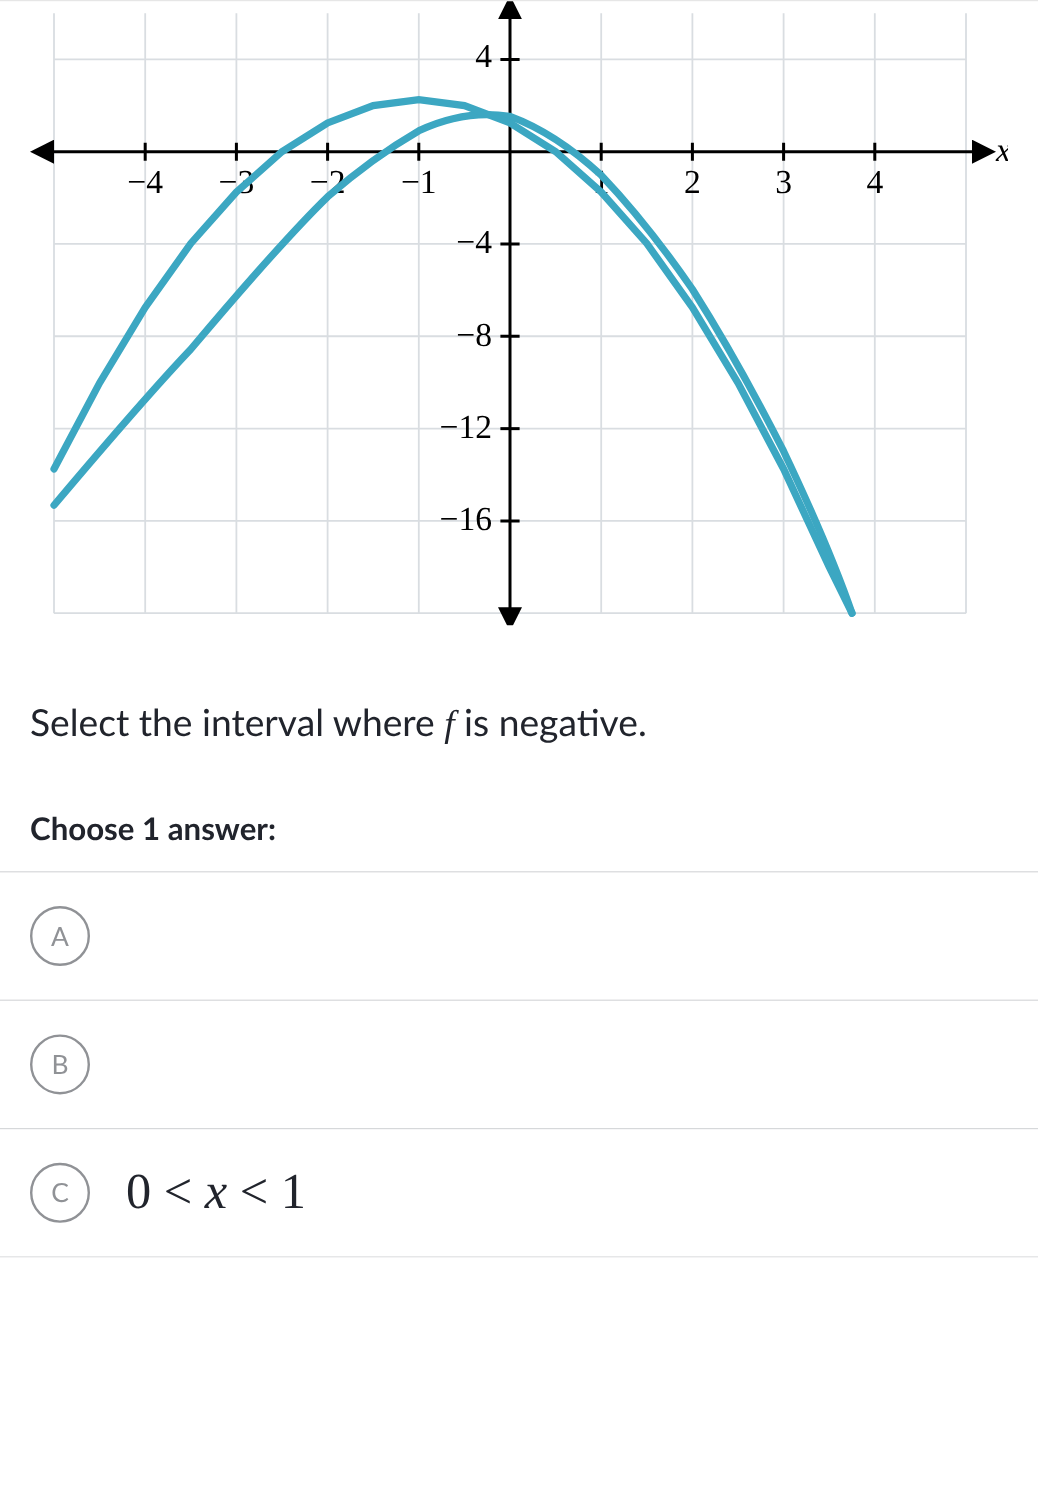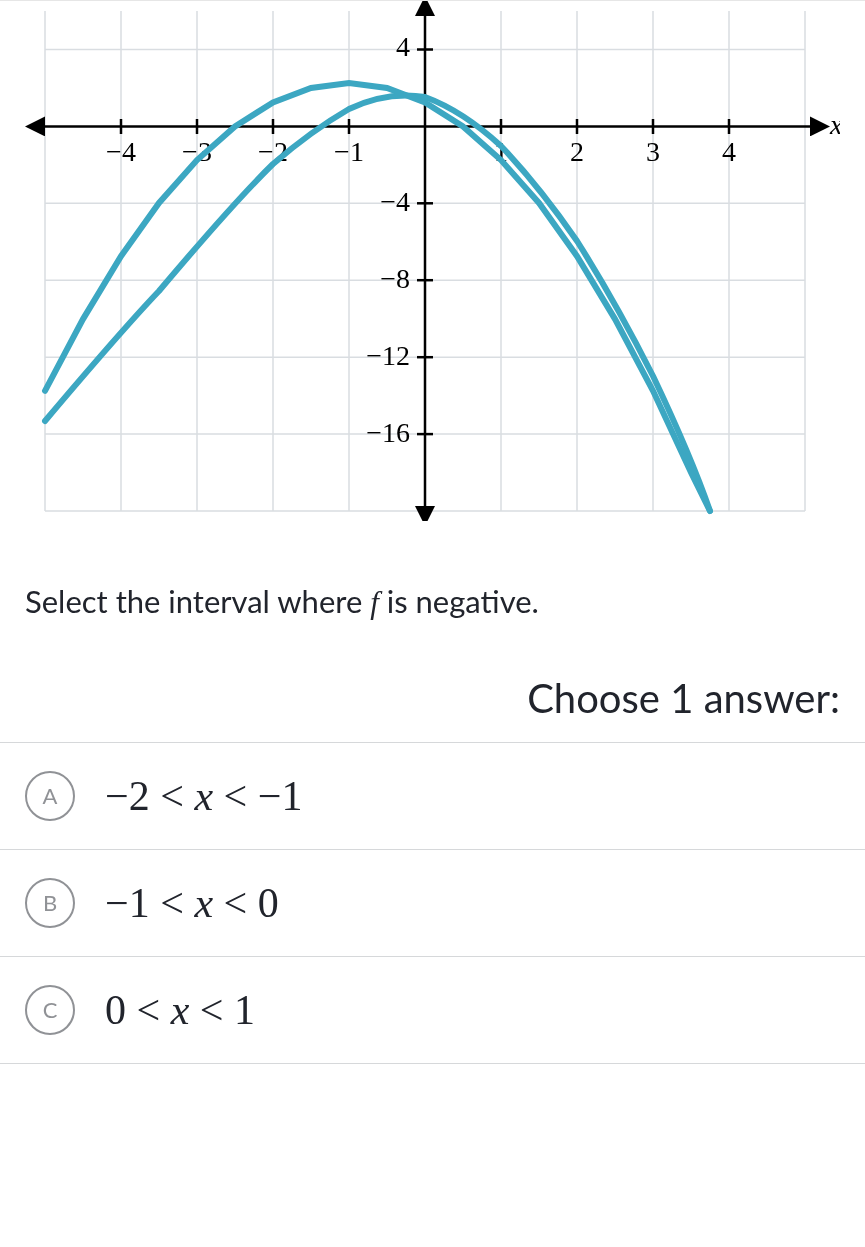--- a/index.html
+++ b/index.html
@@ -14,24 +14,23 @@
     padding: 0 25px 10px 25px;
     border-top: 1px solid #e6e6e6;
   }
   .question {
     font-size: 31px;
     line-height: 1.35;
     padding: 50px 25px 10px 25px;
   }
   .question .f { font-family: "Times New Roman", serif; font-style: italic; }
   .choose {
-    font-size: 40px;
-    font-weight: 400;
+    font-size: 26px;
+    font-weight: 700;
     padding: 40px 25px 20px 25px;
-    text-align: right;
   }
   .options { }
   .option {
     border-top: 1px solid #d6d8da;
     display: flex;
     align-items: center;
     padding: 28px 25px;
     gap: 30px;
     cursor: pointer;
   }
@@ -134,37 +133,23 @@
 
 <div class="question">
   <span>Select the interval where </span><span class="f">f</span><span> is negative.</span>
 </div>
 
 <div class="choose">Choose 1 answer:</div>
 
 <div class="options">
   <div class="option">
     <div class="circle">A</div>
-    <div class="math">
-      <span>−2</span>
-      <span>&lt;</span>
-      <span class="x">x</span>
-      <span>&lt;</span>
-      <span>−1</span>
-    </div>
   </div>
   <div class="option">
     <div class="circle">B</div>
-    <div class="math">
-      <span>−1</span>
-      <span>&lt;</span>
-      <span class="x">x</span>
-      <span>&lt;</span>
-      <span>0</span>
-    </div>
   </div>
   <div class="option">
     <div class="circle">C</div>
     <div class="math">
       <span>0</span>
       <span>&lt;</span>
       <span class="x">x</span>
       <span>&lt;</span>
       <span>1</span>
     </div>

